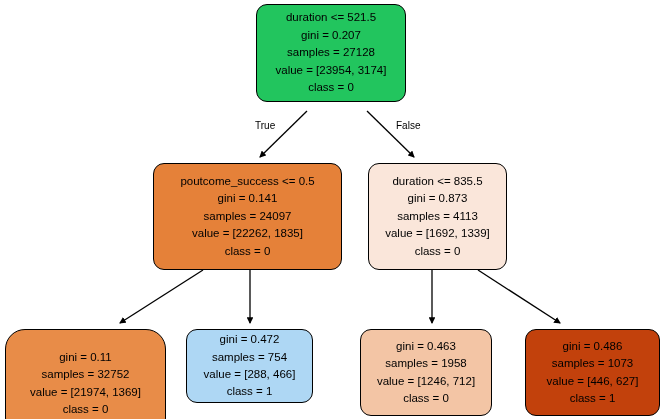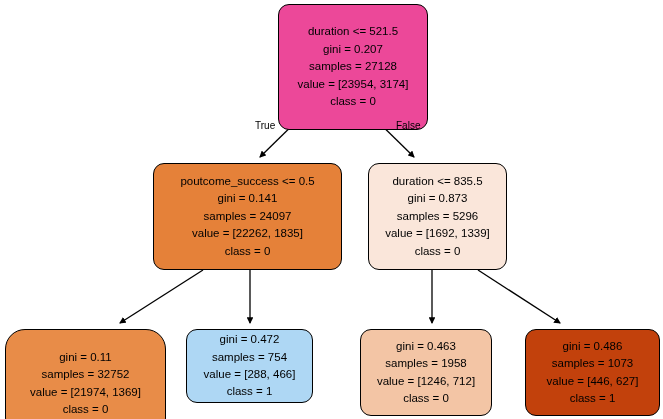--- a/index.html
+++ b/index.html
@@ -66,38 +66,38 @@
 
     <line x1="203" y1="270" x2="120" y2="323" stroke="#000000" stroke-width="1.3" marker-end="url(#arrow)"></line>
 
     <line x1="250" y1="270" x2="250" y2="323" stroke="#000000" stroke-width="1.3" marker-end="url(#arrow)"></line>
 
     <line x1="432" y1="270" x2="432" y2="323" stroke="#000000" stroke-width="1.3" marker-end="url(#arrow)"></line>
 
     <line x1="478" y1="270" x2="560" y2="323" stroke="#000000" stroke-width="1.3" marker-end="url(#arrow)"></line>
   </svg>
 
-  <div class="node" style="left: 278px; top: 4px; width: 150px; height: 126px; background: #ec4899;">
+  <div class="node" style="left: 256px; top: 4px; width: 150px; height: 98px; background: #22c55e;">
       <span class="line">duration &lt;= 521.5</span>
       <span class="line">gini = 0.207</span>
       <span class="line">samples = 27128</span>
       <span class="line">value = [23954, 3174]</span>
       <span class="line">class = 0</span>
     </div>
   <div class="node" style="left: 153px; top: 163px; width: 189px; height: 107px; background: rgb(229, 129, 57);">
       <span class="line">poutcome_success &lt;= 0.5</span>
       <span class="line">gini = 0.141</span>
       <span class="line">samples = 24097</span>
       <span class="line">value = [22262, 1835]</span>
       <span class="line">class = 0</span>
     </div>
   <div class="node" style="left: 368px; top: 163px; width: 139px; height: 107px; background: rgb(250, 230, 218);">
       <span class="line">duration &lt;= 835.5</span>
       <span class="line">gini = 0.873</span>
-      <span class="line">samples = 5296</span>
+      <span class="line">samples = 4113</span>
       <span class="line">value = [1692, 1339]</span>
       <span class="line">class = 0</span>
     </div>
   <div class="node" style="left: 5px; top: 329px; width: 161px; height: 109px; background: rgb(232, 140, 72); border-radius: 20px;">
       <span class="line">gini = 0.11</span>
       <span class="line">samples = 32752</span>
       <span class="line">value = [21974, 1369]</span>
       <span class="line">class = 0</span>
     </div>
   <div class="node" style="left: 186px; top: 329px; width: 127px; height: 74px; background: rgb(174, 215, 244);">

